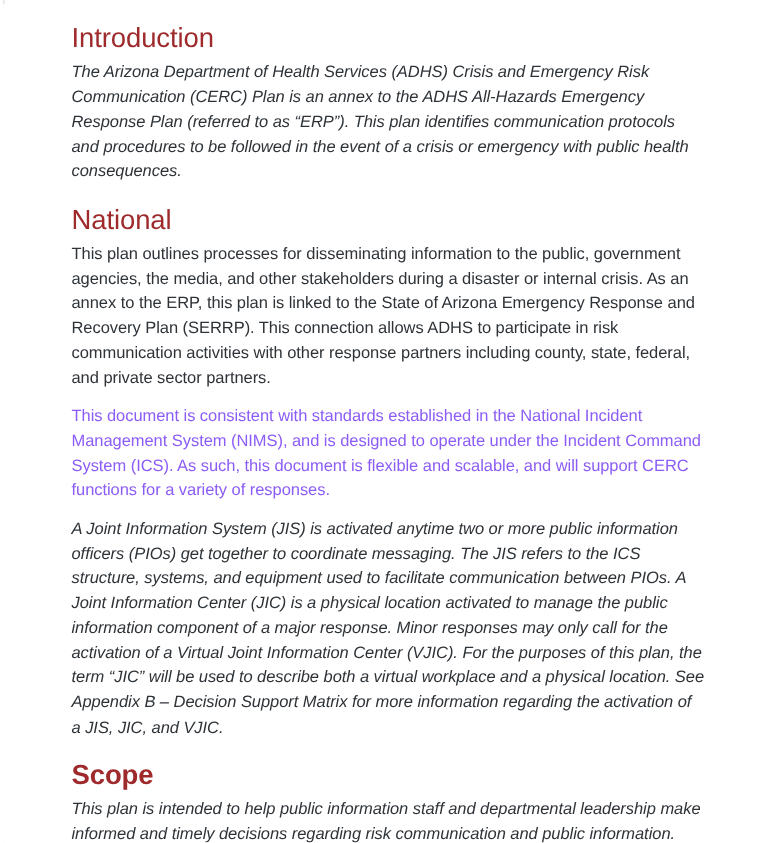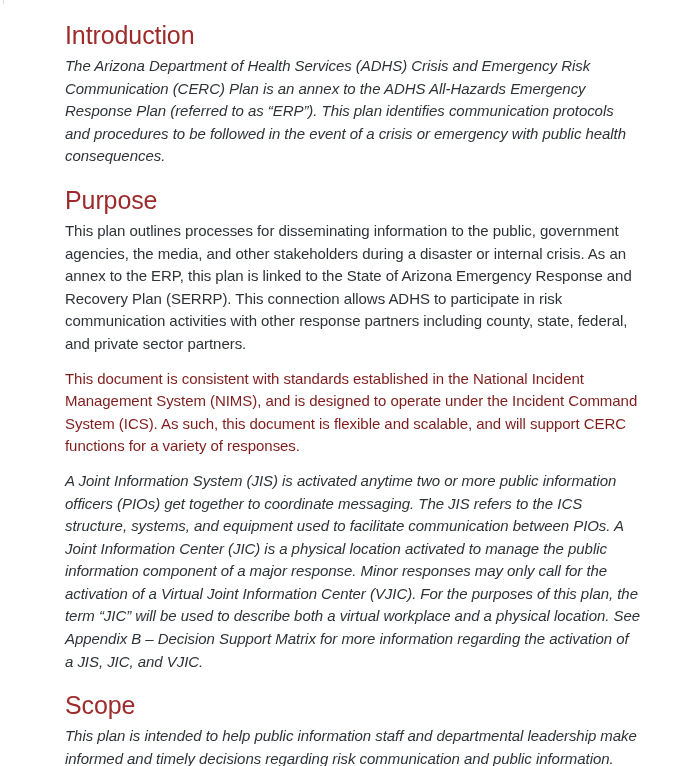--- a/index.html
+++ b/index.html
@@ -79,24 +79,24 @@
 <div class="page-edge" style="background: rgb(220, 220, 220);"></div>
 
 <div class="document">
 
   <div class="section" id="sec-intro">
     <h2 class="section-heading" style="color: rgb(158, 42, 43);">Introduction</h2>
     <p class="body-text" style="color: rgb(46, 51, 56);">The Arizona Department of Health Services (ADHS) Crisis and Emergency Risk Communication (CERC) Plan is an annex to the ADHS All-Hazards Emergency Response Plan (referred to as “ERP”). This plan identifies communication protocols and procedures to be followed in the event of a crisis or emergency with public health consequences.</p>
   </div>
 
   <div class="section" id="sec-purpose">
-    <h2 class="section-heading" style="color: rgb(158, 42, 43);">Purpose</h2>
+    <h2 class="section-heading" style="color: rgb(158, 42, 43);">National</h2>
     <p class="body-text" style="color: rgb(46, 51, 56);">This plan outlines processes for disseminating information to the public, government agencies, the media, and other stakeholders during a disaster or internal crisis. As an annex to the ERP, this plan is linked to the State of Arizona Emergency Response and Recovery Plan (SERRP). This connection allows ADHS to participate in risk communication activities with other response partners including county, state, federal, and private sector partners.</p>
-    <p class="body-text" style="color: #7f1d1d;">This document is consistent with standards established in the National Incident Management System (NIMS), and is designed to operate under the Incident Command System (ICS). As such, this document is flexible and scalable, and will support CERC functions for a variety of responses.</p>
+    <p class="body-text" style="color: #8b5cf6;">This document is consistent with standards established in the National Incident Management System (NIMS), and is designed to operate under the Incident Command System (ICS). As such, this document is flexible and scalable, and will support CERC functions for a variety of responses.</p>
     <p class="body-text" style="color: rgb(46, 51, 56);">A Joint Information System (JIS) is activated anytime two or more public information officers (PIOs) get together to coordinate messaging. The JIS refers to the ICS structure, systems, and equipment used to facilitate communication between PIOs. A Joint Information Center (JIC) is a physical location activated to manage the public information component of a major response. Minor responses may only call for the activation of a Virtual Joint Information Center (VJIC). For the purposes of this plan, the term “JIC” will be used to describe both a virtual workplace and a physical location. See Appendix B – Decision Support Matrix for more information regarding the activation of a JIS, JIC, and VJIC.</p>
   </div>
 
   <div class="section" id="sec-scope">
-    <h2 class="section-heading" style="color: rgb(158, 42, 43);">Scope</h2>
+    <h2 class="section-heading" style="color: rgb(158, 42, 43); font-weight: bold;">Scope</h2>
     <p class="body-text" style="color: rgb(46, 51, 56);">This plan is intended to help public information staff and departmental leadership make informed and timely decisions regarding risk communication and public information. This plan applies to all public health issues impacting Arizona and all internal crises affecting ADHS.</p>
   </div>
 
 </div>
 
 </body></html>

